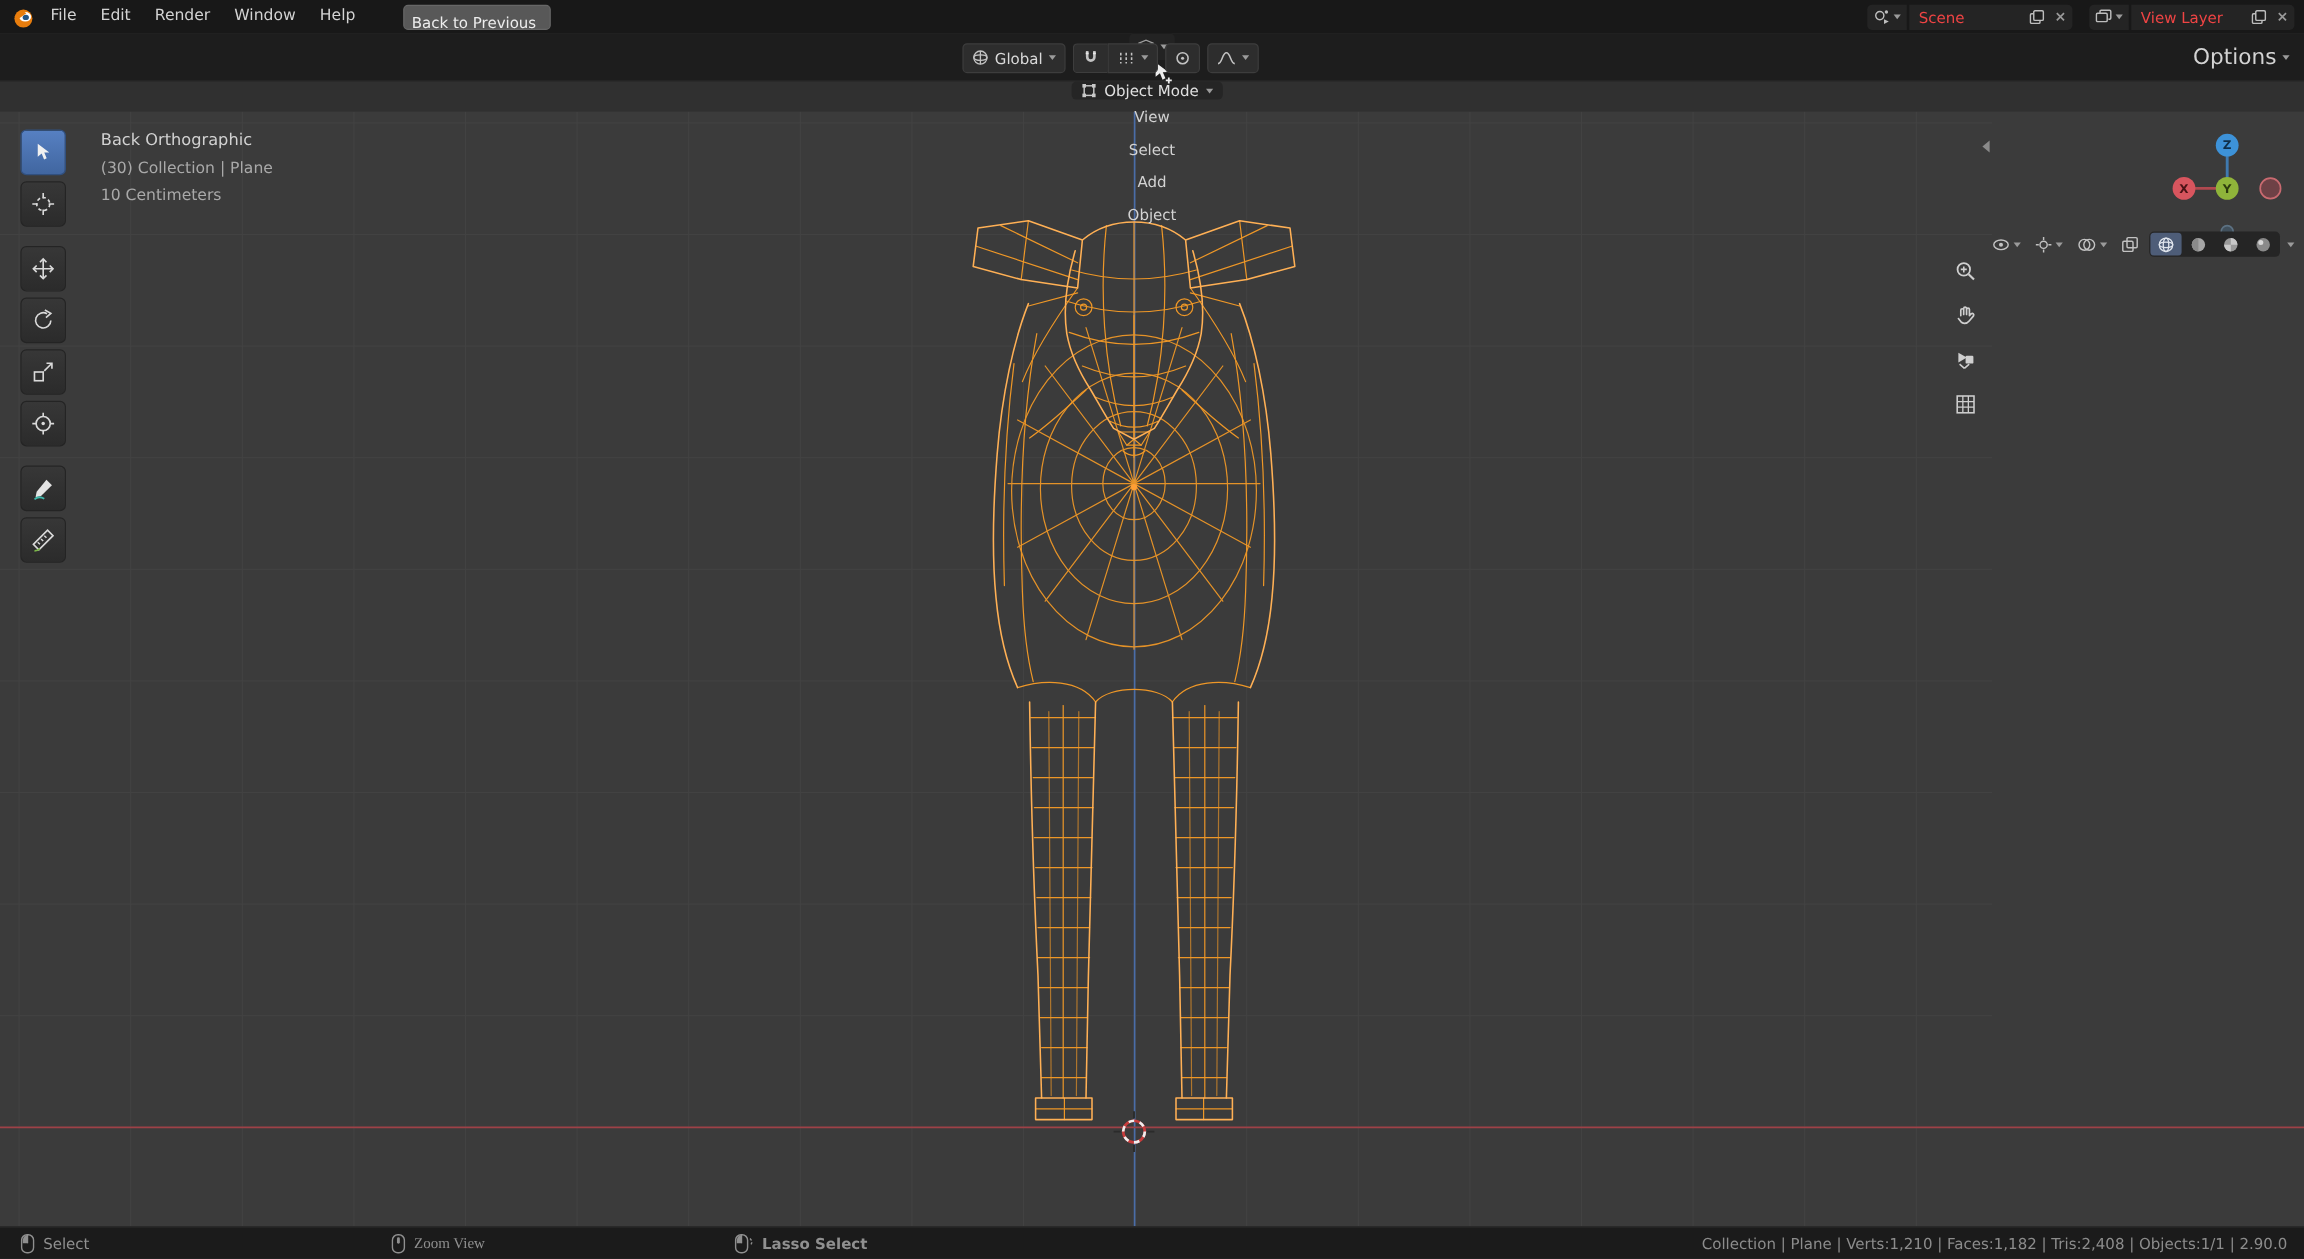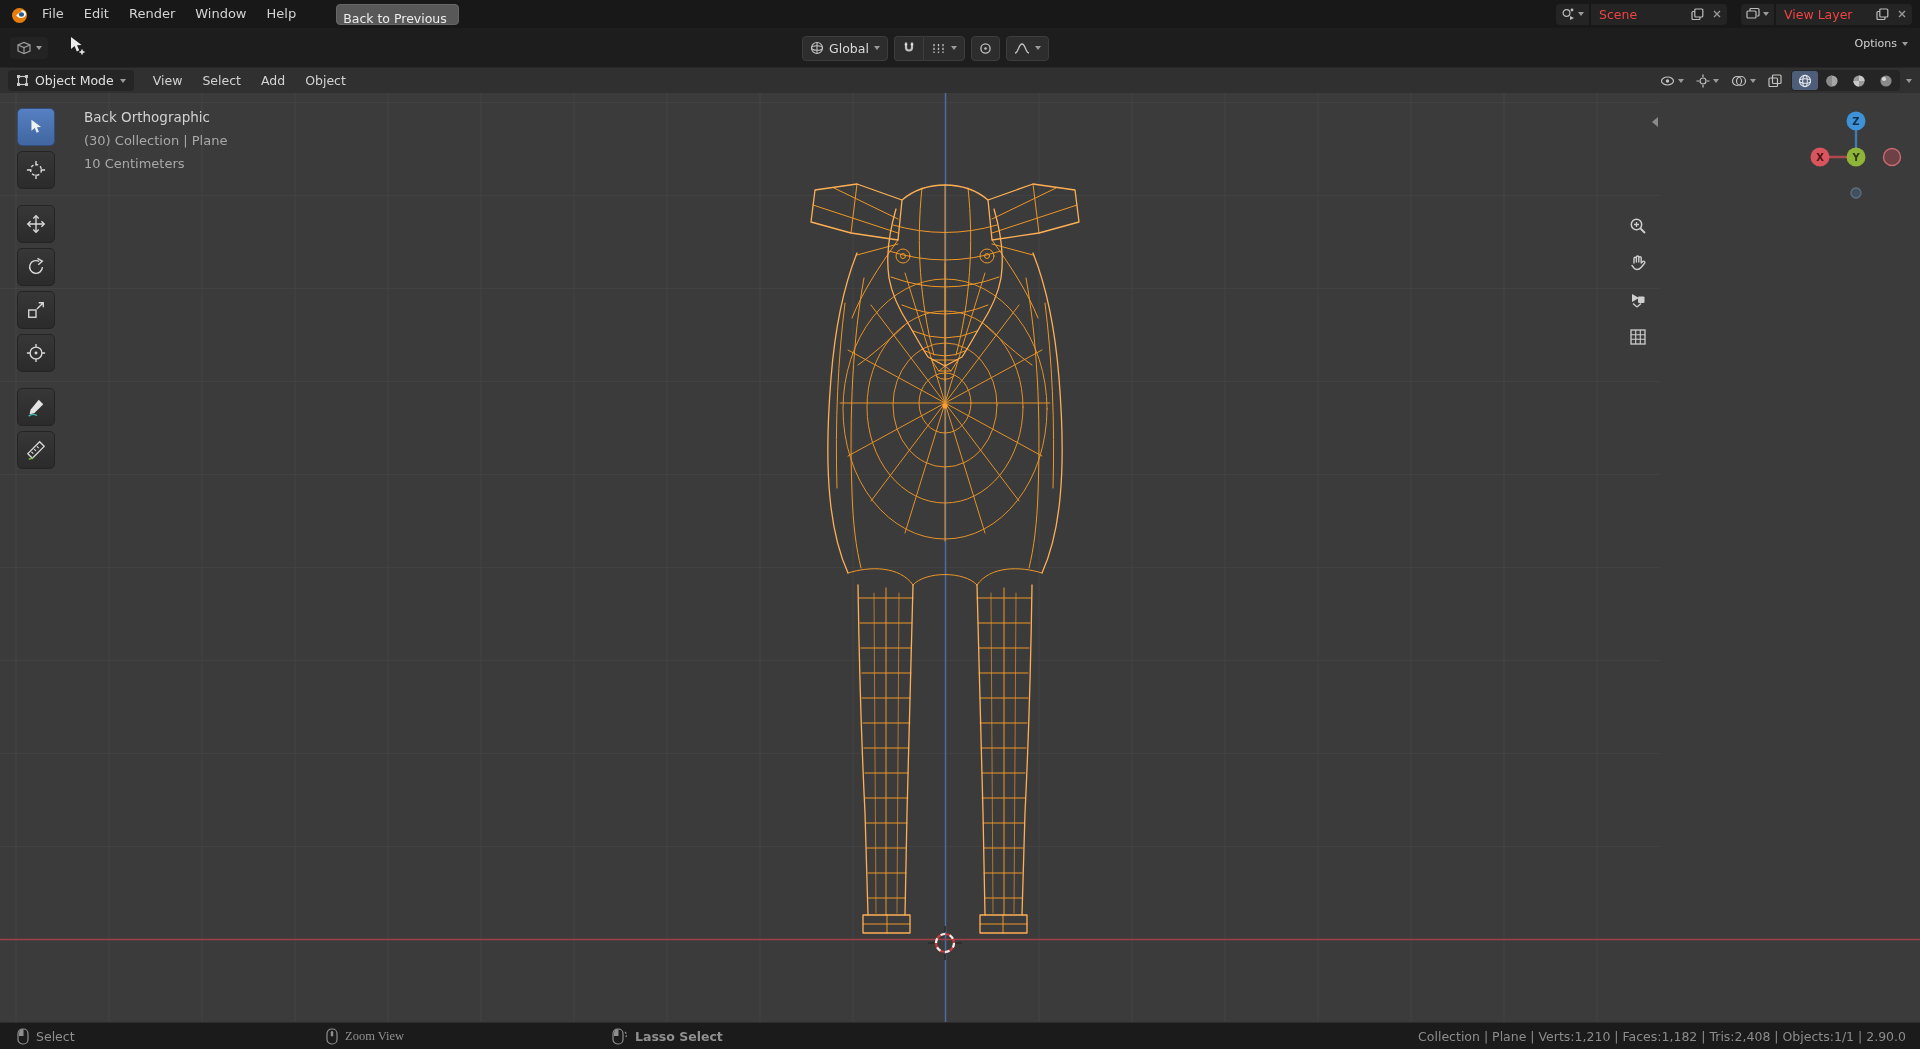--- a/index.html
+++ b/index.html
@@ -15,31 +15,31 @@
     display:flex; align-items:center; gap:6px; padding:0 11px 0 6px; font-size:12.5px; color:#ededed;flex-direction:column; }
   .tb-right { margin-left:auto; display:flex; align-items:center; gap:14px; }
   .id-block { display:flex; align-items:center; gap:2px; }
   .id-iconbtn { height:21px; display:flex; align-items:center; gap:3px; padding:0 5px; background:#242424; border-radius:4px 0 0 4px; }
   .id-field { height:21px; display:flex; align-items:center; background:#242424; border-radius:0 4px 4px 0; }
   .id-name { font-size:12.5px; color:#ef4444; padding:0 8px; min-width:96px; }
   .id-small { width:20px; height:21px; display:flex; align-items:center; justify-content:center; }
   .chev { width:0; height:0; border-left:3.5px solid transparent; border-right:3.5px solid transparent; border-top:4px solid #9b9b9b; display:inline-block; }
 
   
-  .toolhdr { height:39px; background:#1d1d1d; position:relative; display:flex; align-items:center; padding:0 10px; z-index:4; }
+  .toolhdr { height:39px; background:#1d1d1d; position:relative; display:flex; align-items:center; padding:0 10px; z-index:4;flex-direction:column; }
   .editor-btn { display:flex; align-items:center; gap:4px; padding:3px 6px; border-radius:4px; background:#232323; }
   .active-tool { margin-left:18px; }
   .th-center { position:absolute; left:802px; top:7px; display:flex; align-items:center; gap:6px; height:26px; }
   .pill { height:25px; background:#2d2d2d; border:1px solid #3d3d3d; border-radius:4px; display:flex; align-items:center; gap:5px; padding:0 7px; font-size:12.5px; color:#dadada; }
   .pill.joined-l { border-radius:4px 0 0 4px; border-right:none; }
   .pill.joined-r { border-radius:0 4px 4px 0; }
-  .options-btn { position:absolute; right:12px; top:9px; display:flex; align-items:center; gap:5px; font-size:11px; color:#d3d3d3; }
+  .options-btn { position:absolute; right:12px; top:9px; display:flex; align-items:center; gap:5px; font-size:18px; color:#d3d3d3; }
 
   
-  .vphdr { height:26px; background:#303030; border-top:1px solid #262626; display:flex; align-items:center; padding:0 8px; gap:2px; z-index:3; position:relative; }
+  .vphdr { height:26px; background:#303030; border-top:1px solid #262626; display:flex; align-items:center; padding:0 8px; gap:2px; z-index:3; position:relative;flex-direction:column; }
   .mode-dd { height:21px; background:#252525; border-radius:4px; display:flex; align-items:center; gap:6px; padding:0 8px; font-size:12.5px; color:#e0e0e0; margin-right:8px; }
   .vph-menu { font-size:12.5px; color:#d3d3d3; padding:0 9px; line-height:25px; border-radius:3px; }
   .vph-right { margin-left:auto; display:flex; align-items:center; gap:6px; }
   .icbtn { display:flex; align-items:center; gap:3px; padding:2px 3px; border-radius:3px; }
   .shade-pill { display:flex; align-items:center; background:#252525; border-radius:4px; padding:1px; gap:1px; }
   .shade-seg { width:26px; height:19px; display:flex; align-items:center; justify-content:center; border-radius:3px; }
   .shade-seg.sel { background:#4e5d78; }
 
   
   .viewport { position:absolute; left:0; top:93px; width:1660px; height:929px; background-color:#3b3b3b;

